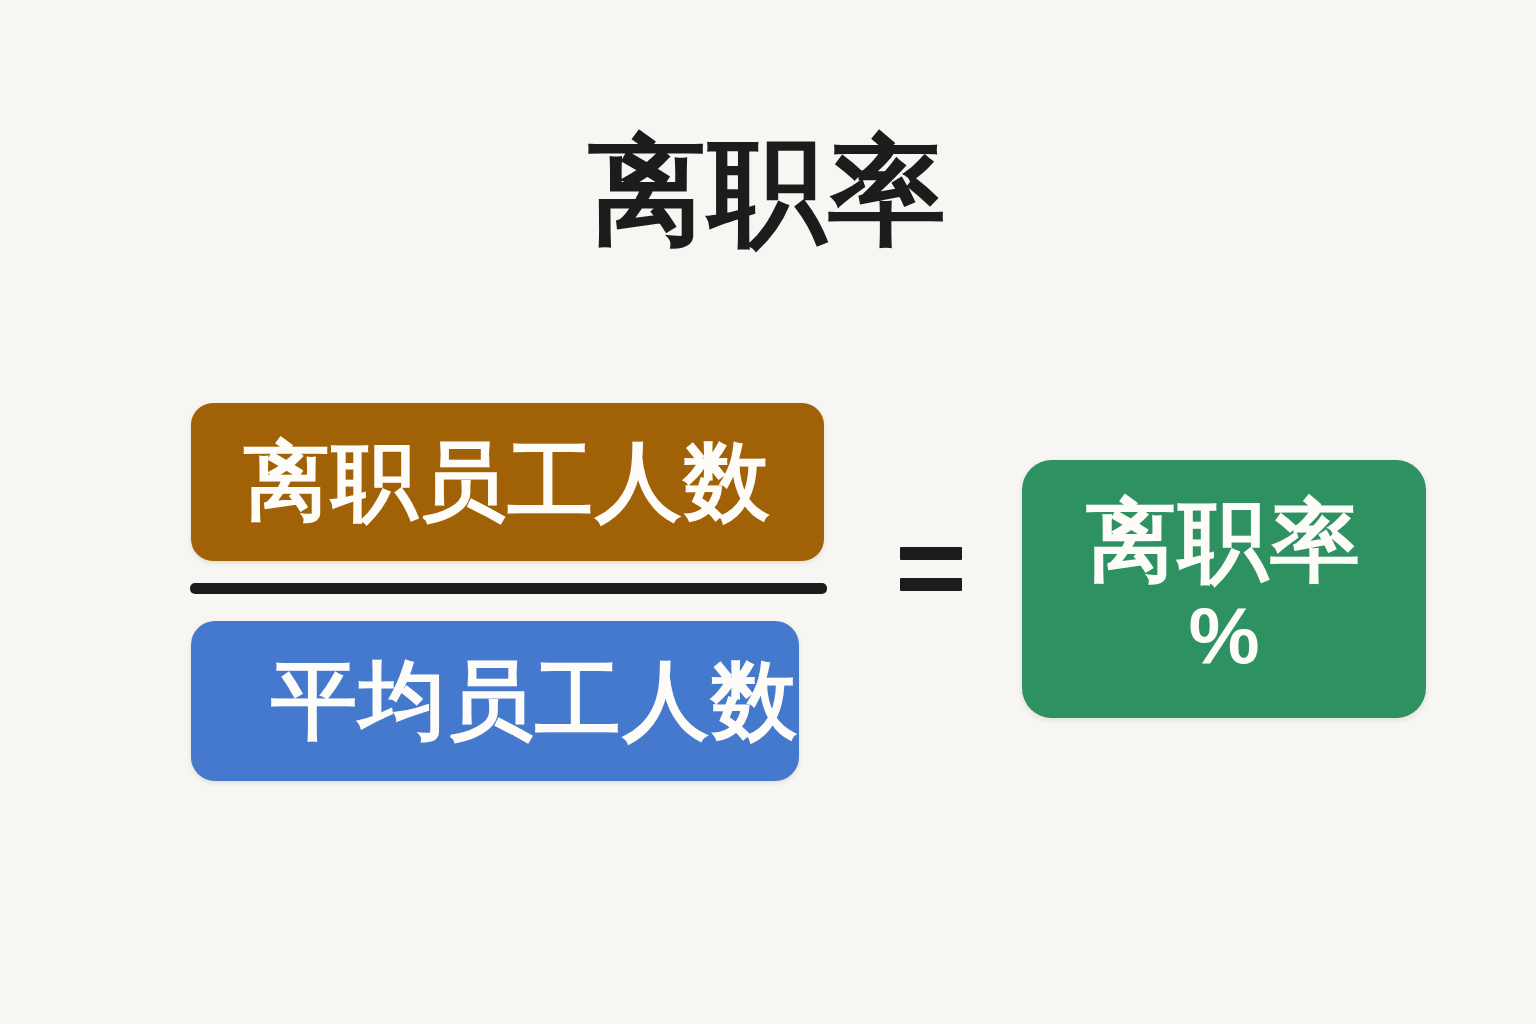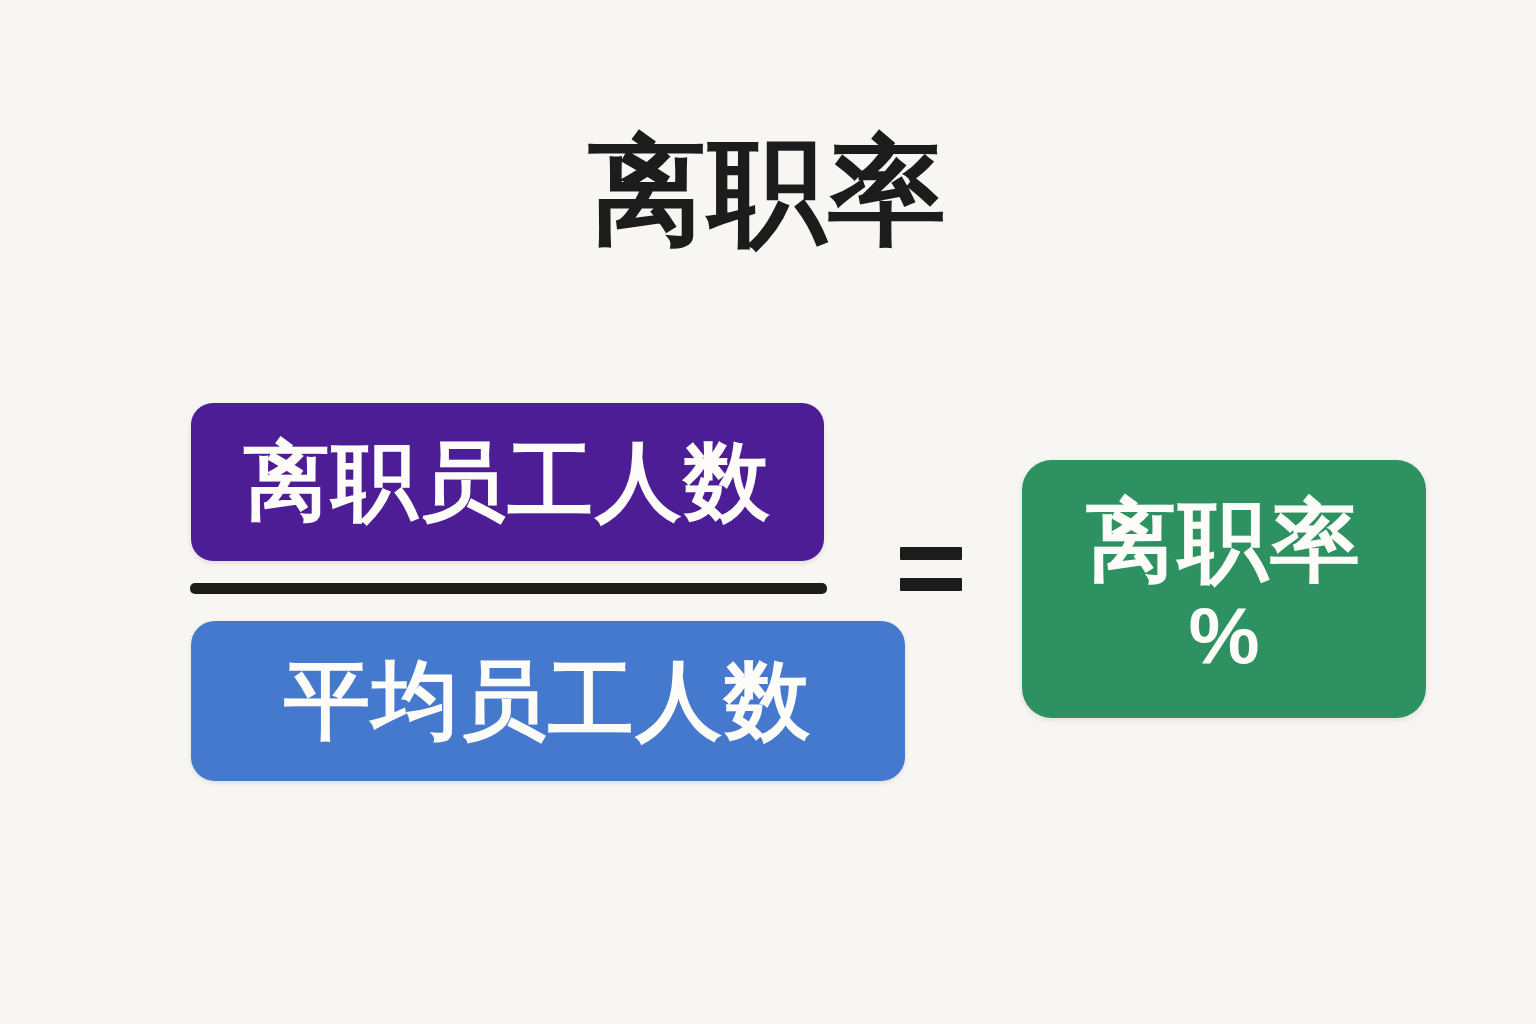--- a/index.html
+++ b/index.html
@@ -59,35 +59,36 @@
     white-space: nowrap;
     box-sizing: border-box;
     box-shadow: 0 2px 5px rgba(0,0,0,0.10);
   }
 
   .pill-numerator {
     left: 191px;
     top: 383px;
     width: 633px;
     height: 158px;
-    background: #4c1d95;
+    background: #a16207;
     border-radius: 22px;
     font-size: 86px;
     letter-spacing: 2px;
   }
 
   .pill-denominator {
     left: 191px;
     top: 601px;
-    width: 714px;
+    width: 608px;
     height: 160px;
     background: #4579ce;
     border-radius: 24px;
     font-size: 86px;
     letter-spacing: 2px;
+    justify-content: flex-end;
   }
 
   .fraction-bar {
     position: absolute;
     left: 190px;
     top: 563px;
     width: 637px;
     height: 11px;
     background: #1c1c1c;
     border-radius: 5px;

